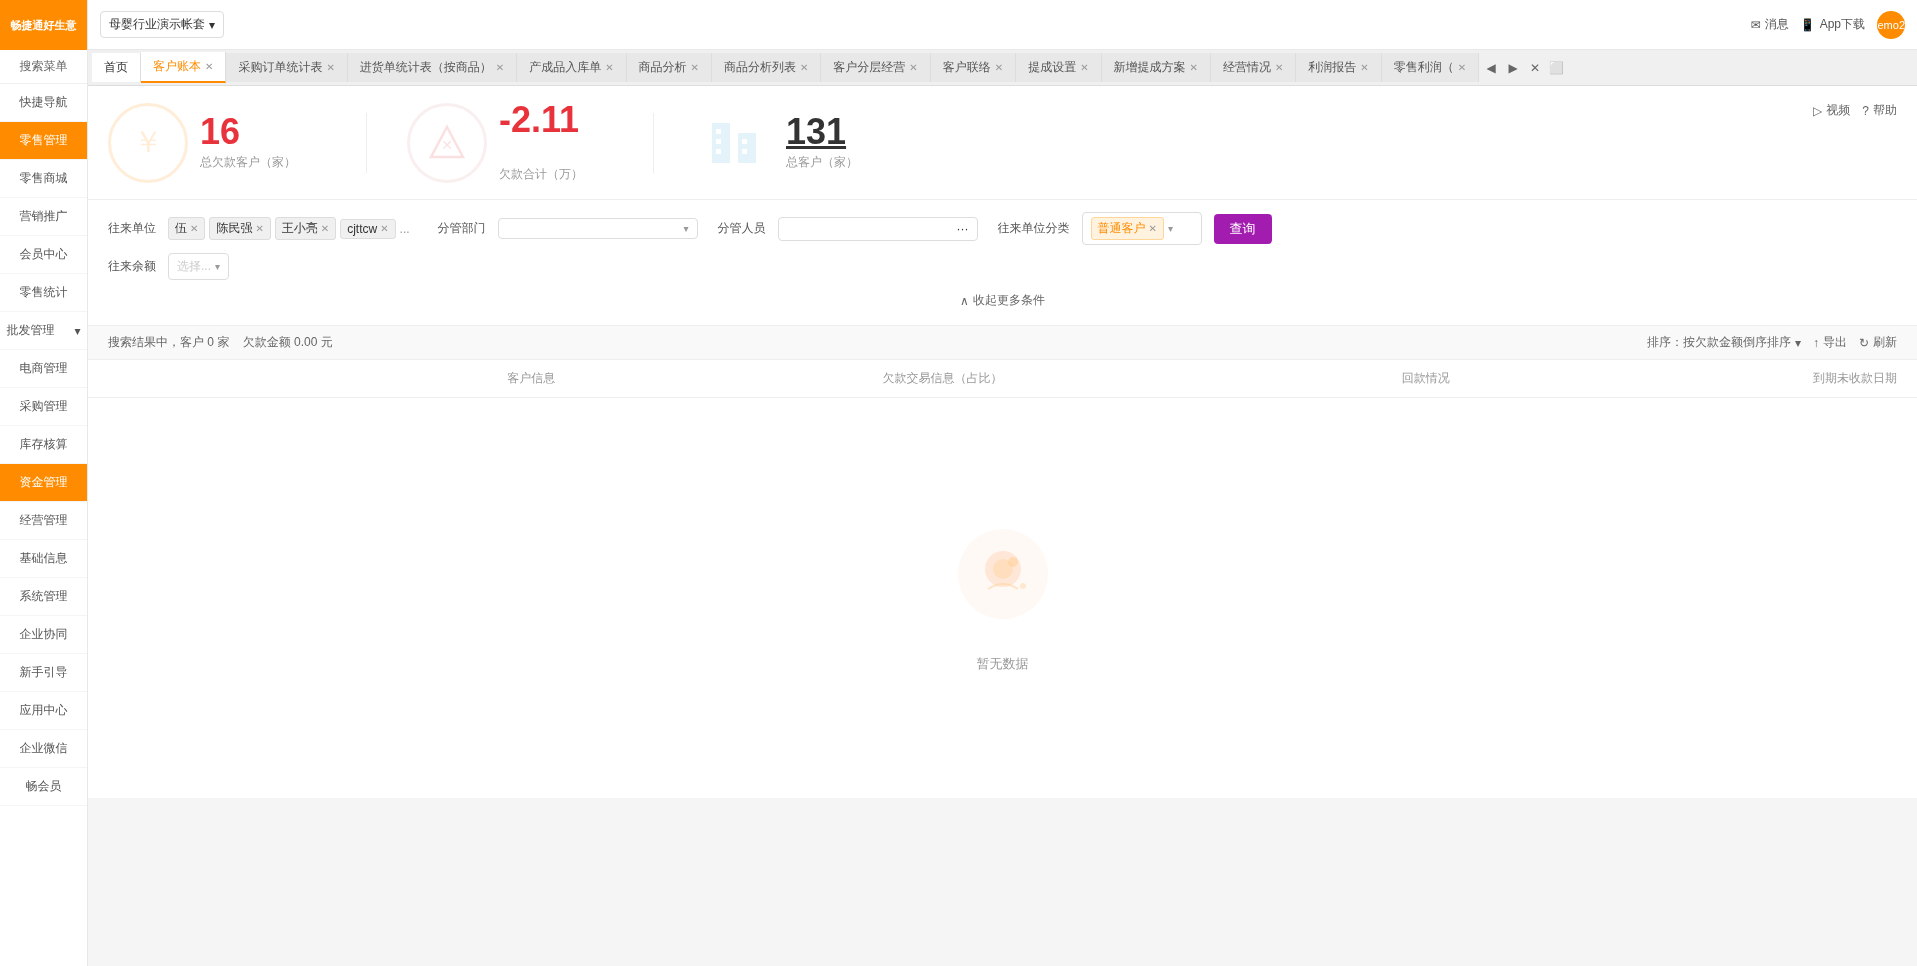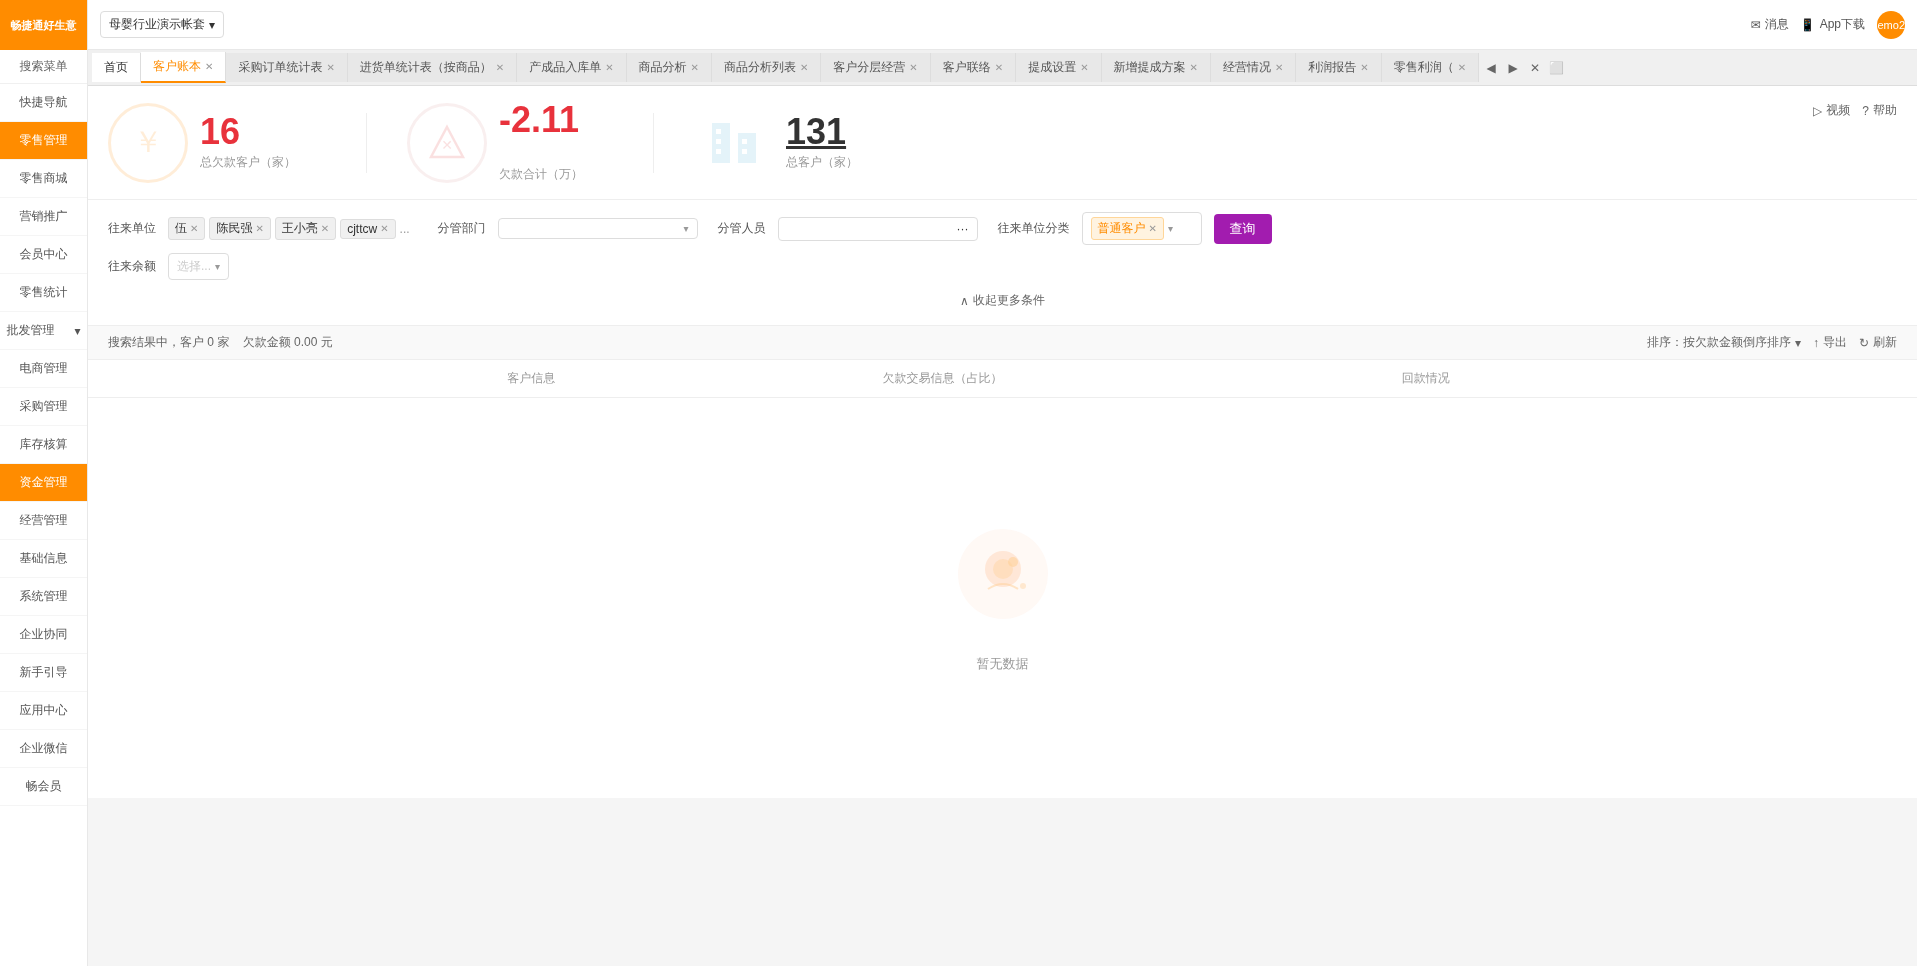--- a/index.html
+++ b/index.html
@@ -360,20 +360,21 @@
             <span>刷新</span>
           </div>
         </div>
       </div>
 
       <div class="data-table">
         <div class="table-header">
           <div>客户信息</div>
           <div>欠款交易信息（占比）</div>
           <div>回款情况</div>
+          <div>到期未收款日期</div>
         </div>
         <div class="table-body">
           <div class="empty-state">
             <div class="empty-icon">
               <svg width="100" height="100" viewBox="0 0 100 100">
                 <circle cx="50" cy="50" r="45" fill="#ffe0cc" opacity="0.5"></circle>
                 <circle cx="50" cy="45" r="18" fill="#ffb07c" opacity="0.7"></circle>
                 <circle cx="50" cy="45" r="10" fill="#ff8c00" opacity="0.4"></circle>
                 <circle cx="60" cy="38" r="5" fill="#ff8c00" opacity="0.6"></circle>
                 <path d="M35 65 Q50 55 65 65" stroke="#ff8c00" stroke-width="2" fill="none" opacity="0.5"></path>

